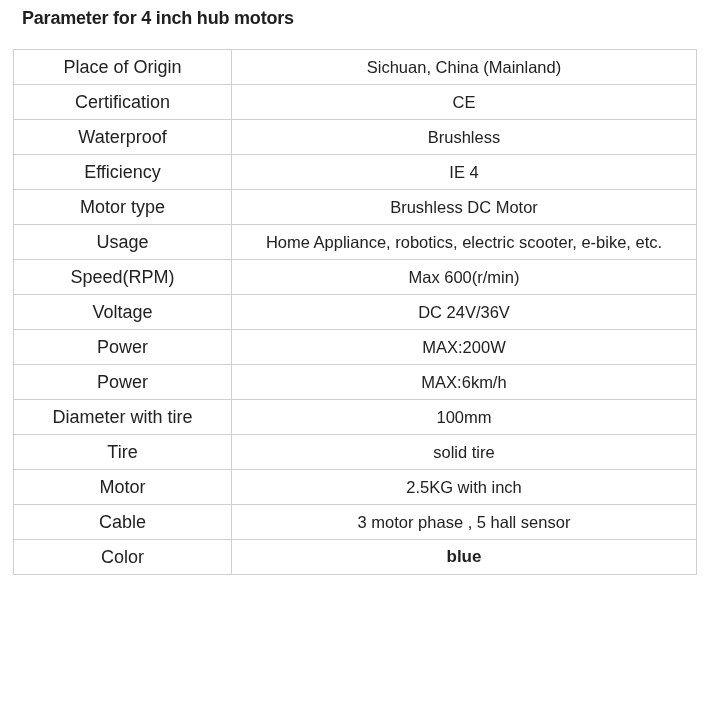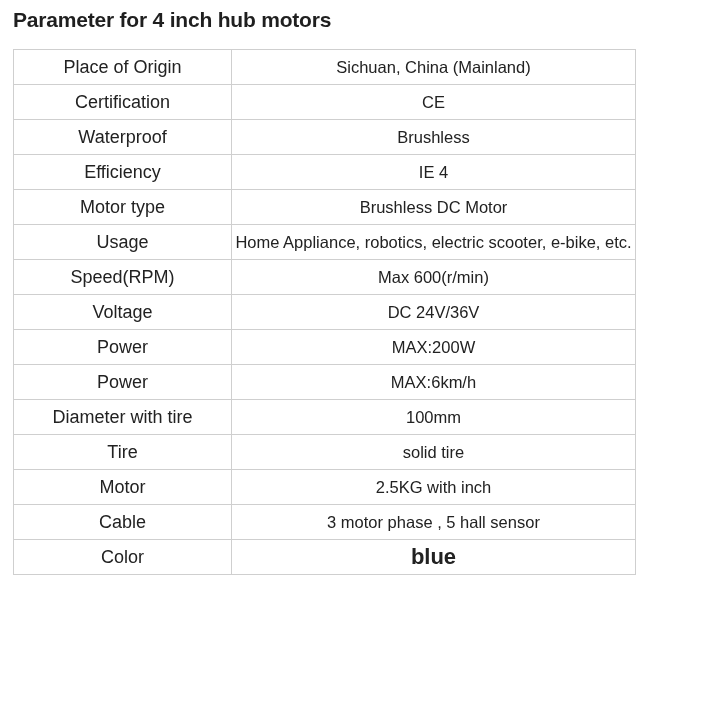--- a/index.html
+++ b/index.html
@@ -2,43 +2,43 @@
 <html><head>
   <meta charset="utf-8">
   <style>
     html, body { margin: 0; padding: 0; background: #ffffff; }
     body {
       width: 728px; height: 726px; overflow: hidden;
       font-family: "Liberation Sans", "DejaVu Sans", sans-serif;
       color: #222222;
     }
     .title {
-      position: absolute; left: 13px; top: 8px;
-      font-size: 21px; font-weight: bold; color: #1f1f1f;
+      position: absolute; left: 22px; top: 8px;
+      font-size: 18px; font-weight: bold; color: #1f1f1f;
       letter-spacing: -0.2px;
     }
     table.spec {
       position: absolute; left: 13px; top: 49px;
-      width: 623px;
+      width: 684px;
       border-collapse: collapse;
       table-layout: fixed;
     }
     table.spec td {
       border: 1px solid #cfcfcf;
       height: 34px;
       padding: 0;
       text-align: center;
       vertical-align: middle;
       font-size: 17px;
       color: #222222;
       white-space: nowrap;
     }
     table.spec td.k { width: 217px; font-size: 18px; }
     table.spec td.v { font-size: 16.5px; }
-    table.spec td.v.bold { font-weight: bold; font-size: 22px; }
+    table.spec td.v.bold { font-weight: bold; font-size: 17px; }
   </style>
 </head>
 <body>
 
 <div class="title">Parameter for 4 inch hub motors</div>
 
 <table class="spec">
   <tbody>
     <tr>
         <td class="k">Place of Origin</td>

